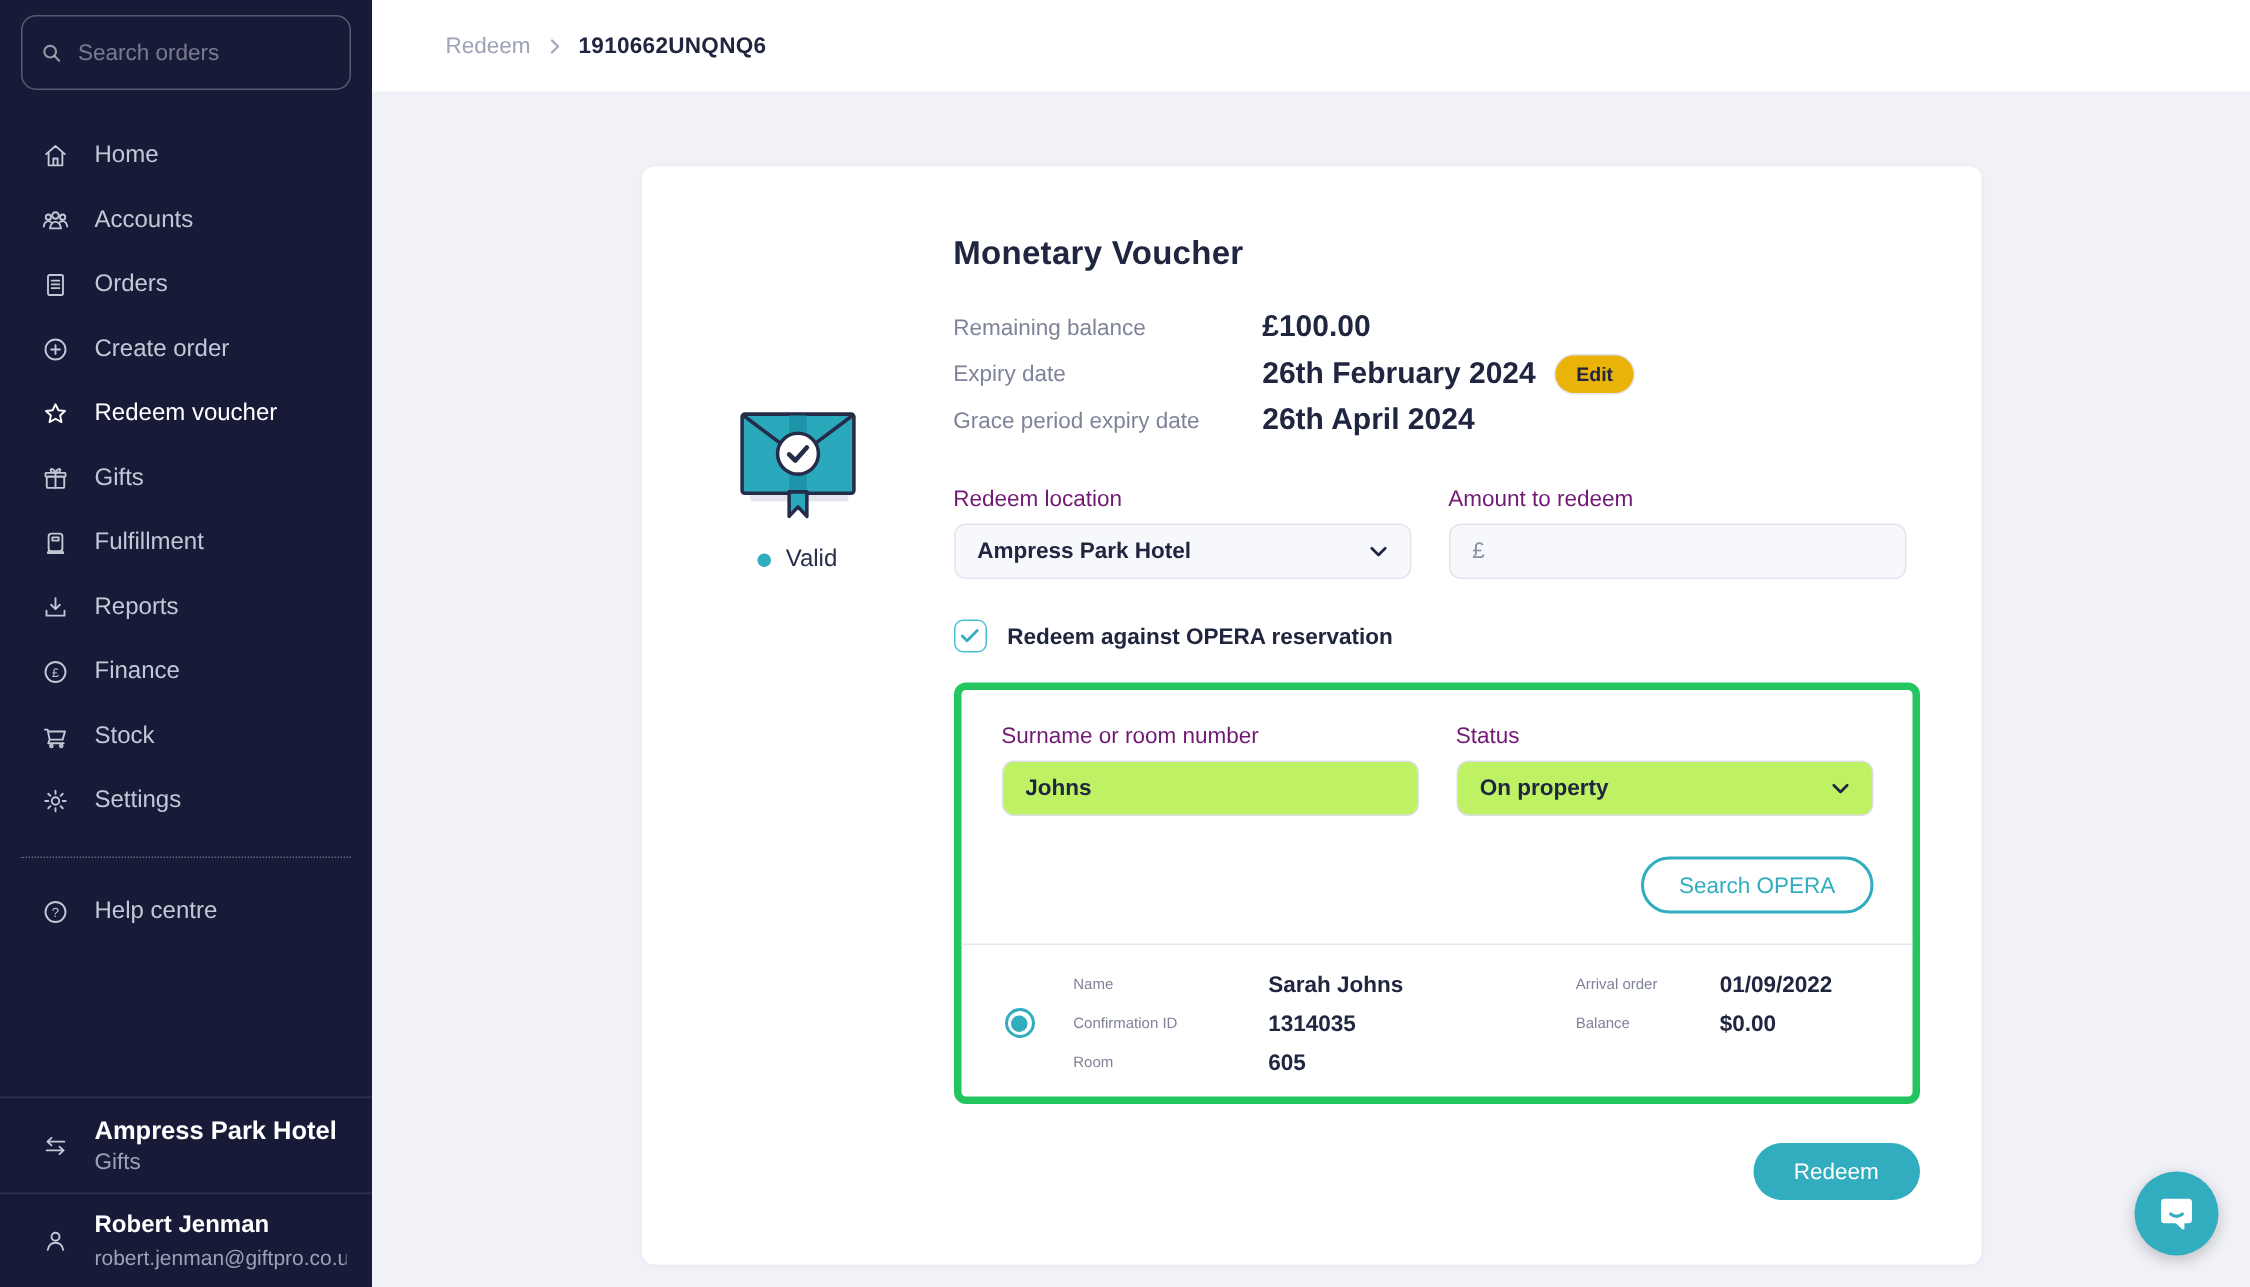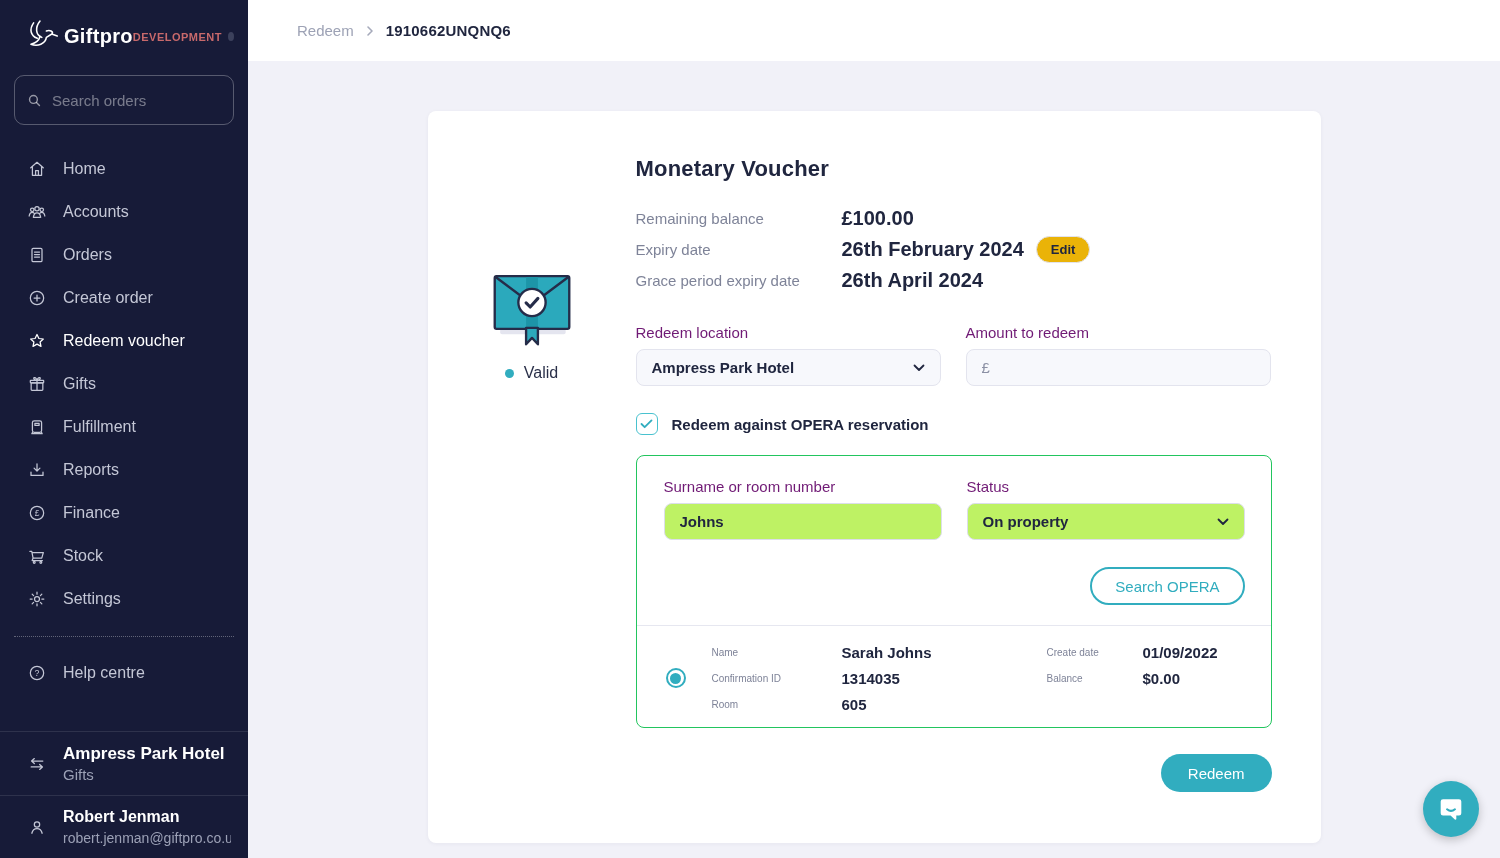--- a/index.html
+++ b/index.html
@@ -63,21 +63,21 @@
   .control { height:37px; background:#F7F8FC; border:1px solid #E3E4EE; border-radius:8px; display:flex; align-items:center; padding:0 15px; font-size:15px; font-weight:600; color:#20263F; }
   .control.select { justify-content:space-between; cursor:pointer; }
   .control input { border:none; background:transparent; outline:none; font-size:15px; font-weight:600; width:100%; color:#20263F; font-family:inherit; }
   .control input::placeholder { color:#8B90A4; font-weight:400; }
   .control.white { background:#bef264; border-color:#DCDEE9; }
 
   .checkbox-row { display:flex; align-items:center; margin-top:27px; }
   .checkbox { width:22px; height:22px; border:1.5px solid #49C2CF; border-radius:6px; display:flex; align-items:center; justify-content:center; background:#fff; cursor:pointer; flex:none; }
   .checkbox-label { margin-left:14px; font-size:15px; font-weight:600; color:#20263F; }
 
-  .opera-panel { margin-top:20px; border:1px solid #22c55e; border-radius:8px; }
+  .opera-panel { margin-top:20px; border:5px solid #22c55e; border-radius:8px; }
   .opera-search { padding:22px 26px 20px 27px; }
   .search-actions { display:flex; justify-content:flex-end; margin-top:27px; }
   .search-opera-btn { height:38px; padding:0 23px; border:2px solid #31ADBF; border-radius:19px; color:#31ADBF; background:#fff; font-size:15px; cursor:pointer; font-family:inherit; }
 
   .opera-result { border-top:1px solid #E6E7F0; padding:13px 26px 10px 29px; display:flex; align-items:flex-start; }
   .radio-wrap { align-self:center; margin-right:26px; cursor:pointer; }
   .radio { width:20px; height:20px; border:2.5px solid #31ADBF; border-radius:50%; display:flex; align-items:center; justify-content:center; background:#fff; }
   .radio-dot { width:11px; height:11px; border-radius:50%; background:#31ADBF; }
   .result-row { display:flex; align-items:center; height:26px; }
   .result-label { color:#7E8398; font-size:10px; flex:none; }
@@ -88,33 +88,20 @@
 
   .card-actions { display:flex; justify-content:flex-end; margin-top:26px; }
   .redeem-btn { height:38px; padding:0 27px; background:#31ADBF; border:none; border-radius:19px; color:#fff; font-size:15px; cursor:pointer; font-family:inherit; }
 
   .chat-launcher { position:absolute; right:21px; bottom:21px; width:56px; height:56px; border-radius:50%; background:#31ADBF; display:flex; align-items:center; justify-content:center; cursor:pointer; box-shadow:0 3px 10px rgba(0,0,0,.22); }
 </style>
 </head>
 <body>
 
 <aside class="sidebar">
-  <div class="brand-row">
-    <span>
-      <svg width="40" height="37" viewBox="0 0 44 40" fill="none" stroke="#fff" stroke-width="1.7" stroke-linecap="round" stroke-linejoin="round">
-        <path d="M15 5 C10 12 11.5 19 19 22"></path>
-        <path d="M22 3 C16.5 10 17 18 24 21"></path>
-        <path d="M29 14 c4 -1.5 7.5 .5 6.5 3 l-6.5 4 c-1 7 -9.5 10.5 -17 7.5 c6 -1.5 9 -4.5 10 -8.5"></path>
-        <path d="M35.5 17.5 l5.5 2"></path>
-      </svg>
-    </span>
-    <span class="brand-name">Giftpro</span>
-    <span class="env-tag">DEVELOPMENT</span>
-    <span class="env-dot"></span>
-  </div>
 
   <div class="search-box">
     <span>
       <svg width="17" height="17" viewBox="0 0 24 24" fill="none" stroke="rgba(255,255,255,.55)" stroke-width="2" stroke-linecap="round">
         <circle cx="10.5" cy="10.5" r="5.5"></circle>
           <path d="M14.8 14.8 19 19"></path>
       </svg>
     </span>
     <input type="text" placeholder="Search orders" style="">
   </div>
@@ -383,21 +370,21 @@
                 <span class="result-label">Confirmation ID</span>
                 <span class="result-value">1314035</span>
               </div>
               <div class="result-row">
                 <span class="result-label">Room</span>
                 <span class="result-value">605</span>
               </div>
             </div>
             <div class="result-right">
               <div class="result-row">
-                <span class="result-label">Create date</span>
+                <span class="result-label">Arrival order</span>
                 <span class="result-value">01/09/2022</span>
               </div>
               <div class="result-row">
                 <span class="result-label">Balance</span>
                 <span class="result-value">$0.00</span>
               </div>
             </div>
           </div>
         </div>
 

